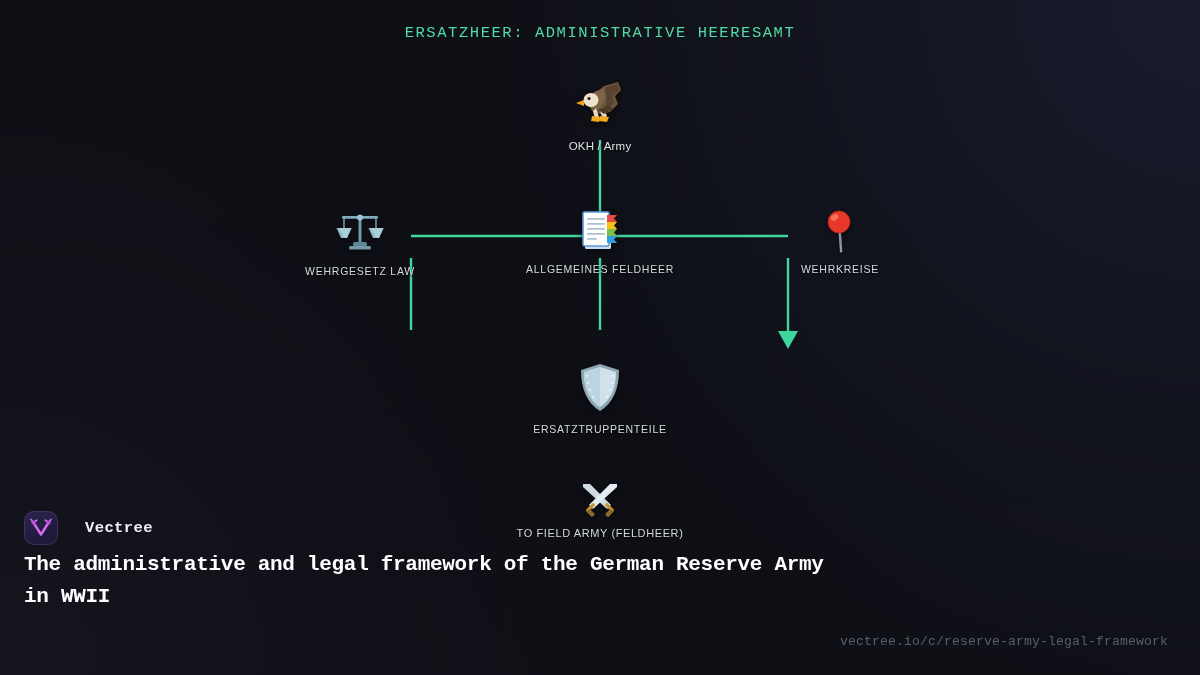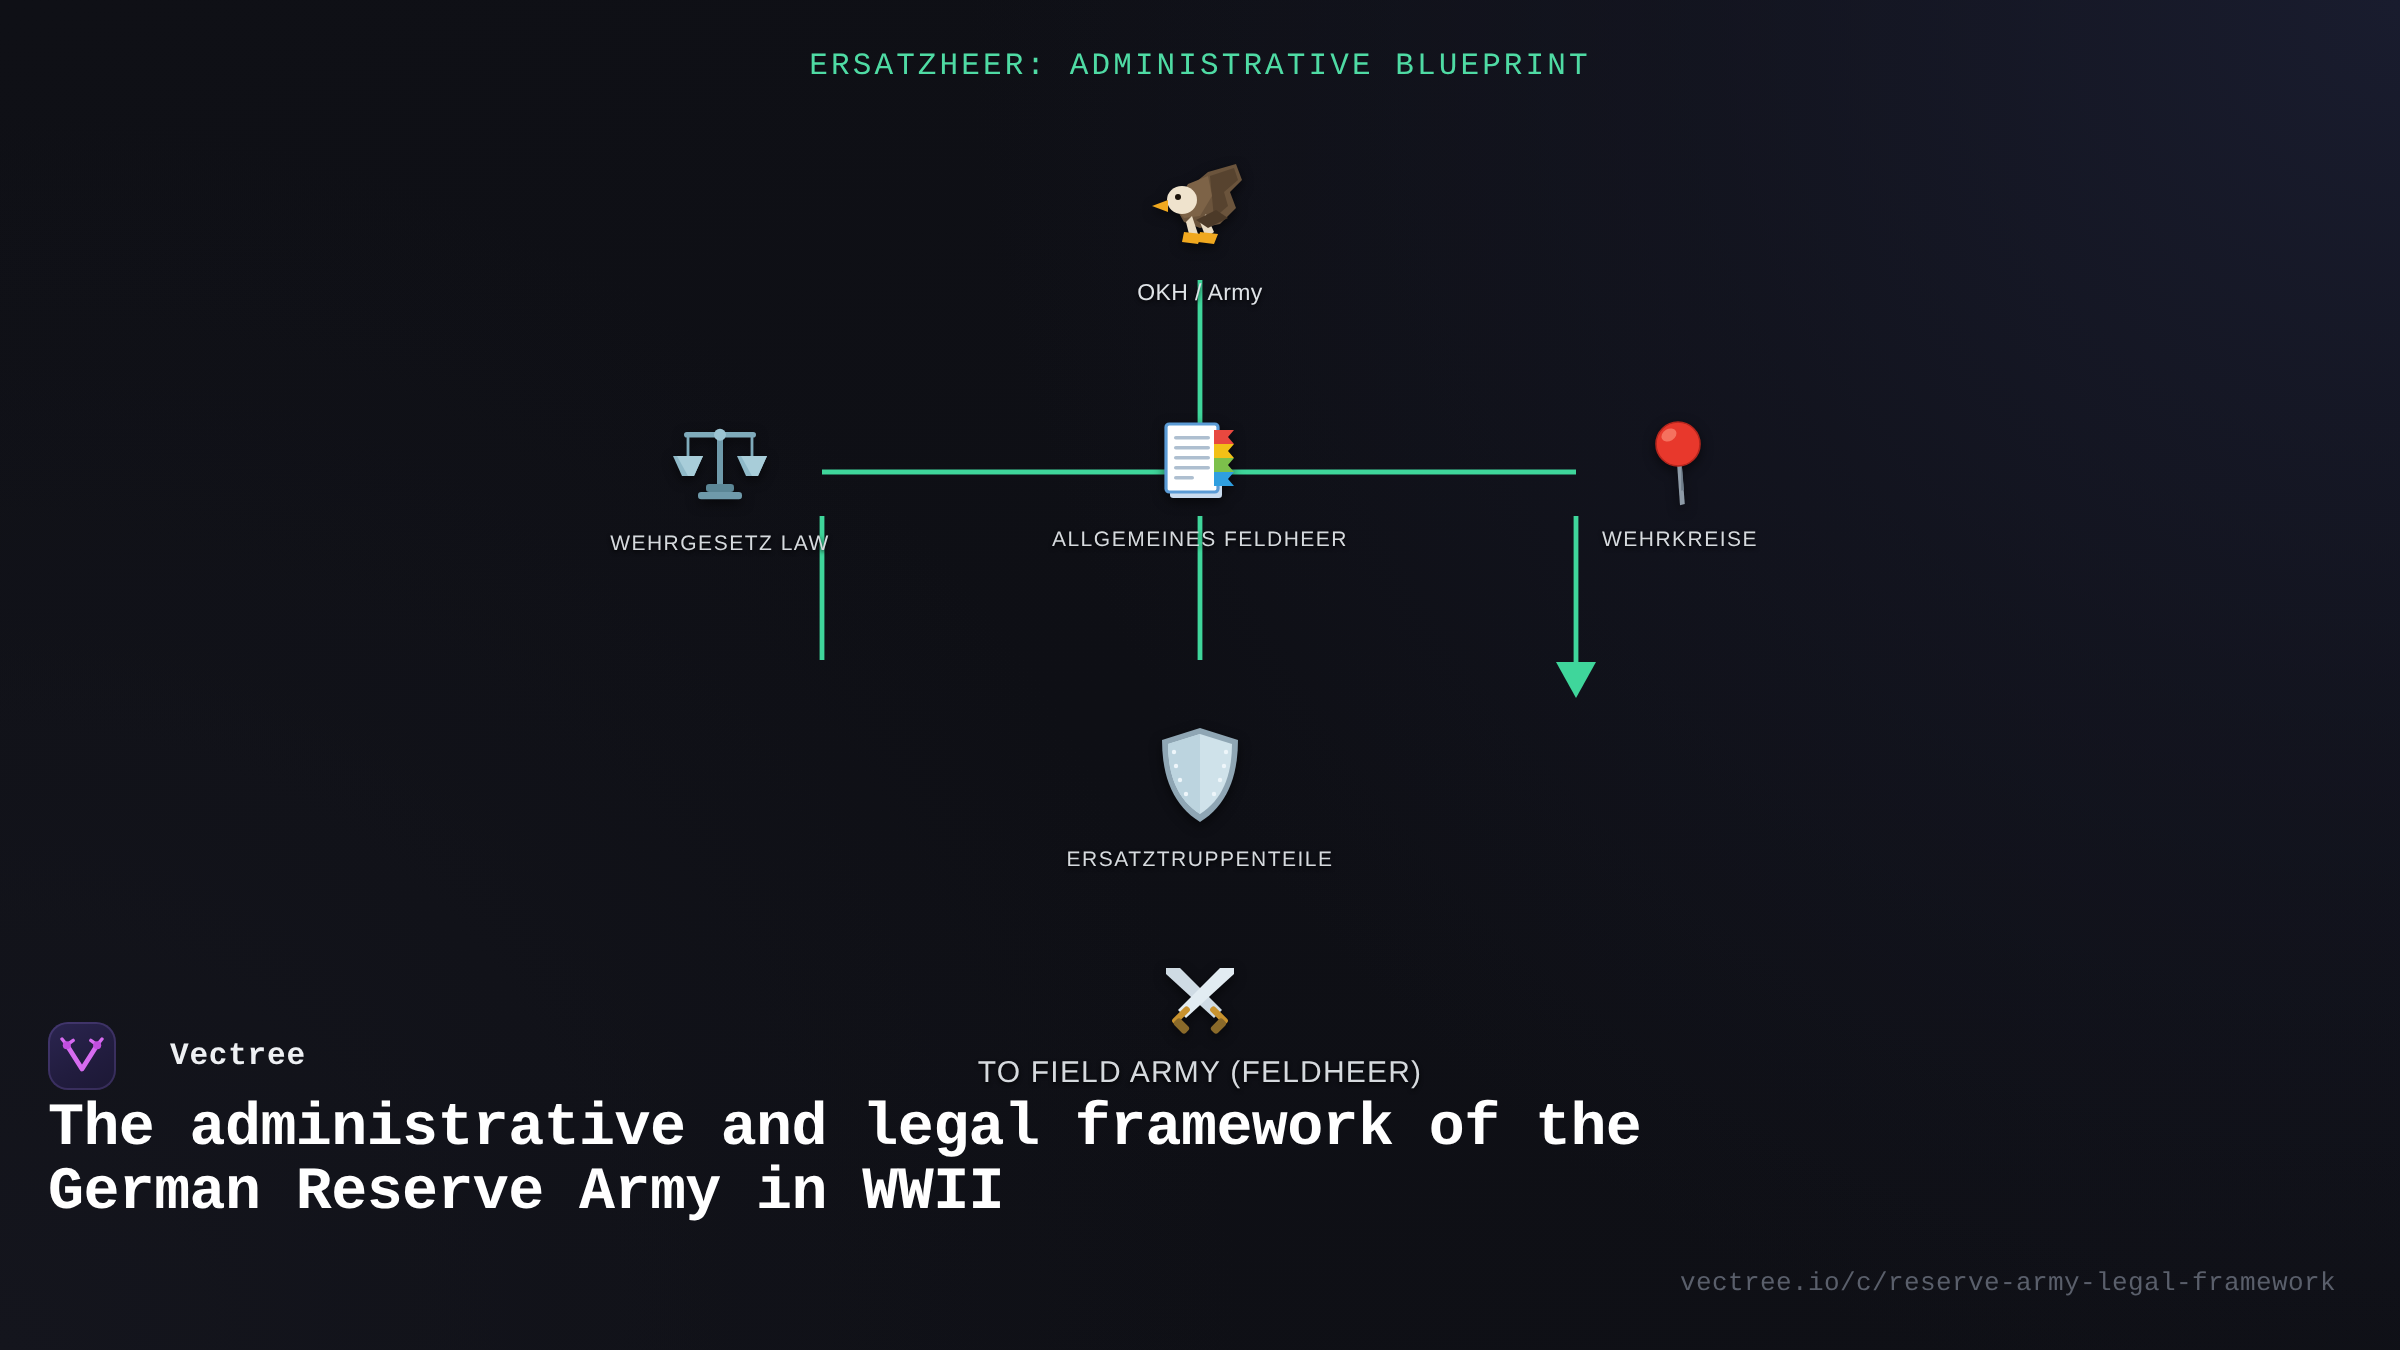--- a/index.html
+++ b/index.html
@@ -66,21 +66,21 @@
   #node-wehrkreise   { left:725px; top:209px; }
   #node-ersatz       { left:485px; top:363px; }
   #node-field        { left:485px; top:483px; }
 
   #node-wehrgesetz .label,
   #node-heeresamt  .label,
   #node-wehrkreise .label,
   #node-ersatz     .label {
     font-size:10.5px; letter-spacing:0.75px;
   }
-  #node-field .label { font-size:15px; letter-spacing:0.6px; }
+  #node-field .label { font-size:11px; letter-spacing:0.6px; }
 
   
   #brand-row {
     position:absolute;
     left:24px; top:511px;
     display:flex; align-items:center; gap:27px;
   }
   #brand-logo {
     width:34px; height:34px;
     border-radius:10px;
@@ -95,42 +95,42 @@
     color:#eef0f3;
     letter-spacing:0.4px;
   }
 
   #headline {
     position:absolute;
     left:24px; top:549px;
     width:830px;
     font-family:"Liberation Mono", monospace;
     font-weight:bold;
-    font-size:30px;
+    font-size:21px;
     line-height:32px;
     letter-spacing:-0.3px;
     color:#ffffff;
   }
 
   #footer-url {
     position:absolute;
     right:32px; bottom:26px;
     font-family:"Liberation Mono", monospace;
     font-size:13px;
     letter-spacing:0.2px;
     color:#5a5f6b;
     white-space:nowrap;
   }
 </style>
 </head>
 <body>
 
 <div id="stage">
 
-  <div id="diagram-title">ERSATZHEER: ADMINISTRATIVE BLUEPRINT</div>
+  <div id="diagram-title">ERSATZHEER: ADMINISTRATIVE HEERESAMT</div>
 
   <svg id="connectors" viewBox="0 0 1200 675" width="1200" height="675" aria-hidden="true">
 
     <line x1="600" y1="140" x2="600" y2="232" stroke="#3fd69b" stroke-width="2.4"></line>
 
     <line x1="411" y1="236" x2="788" y2="236" stroke="#3fd69b" stroke-width="2.4"></line>
 
     <line x1="411" y1="258" x2="411" y2="330" stroke="#3fd69b" stroke-width="2.4"></line>
 
     <line x1="600" y1="258" x2="600" y2="330" stroke="#3fd69b" stroke-width="2.4"></line>

